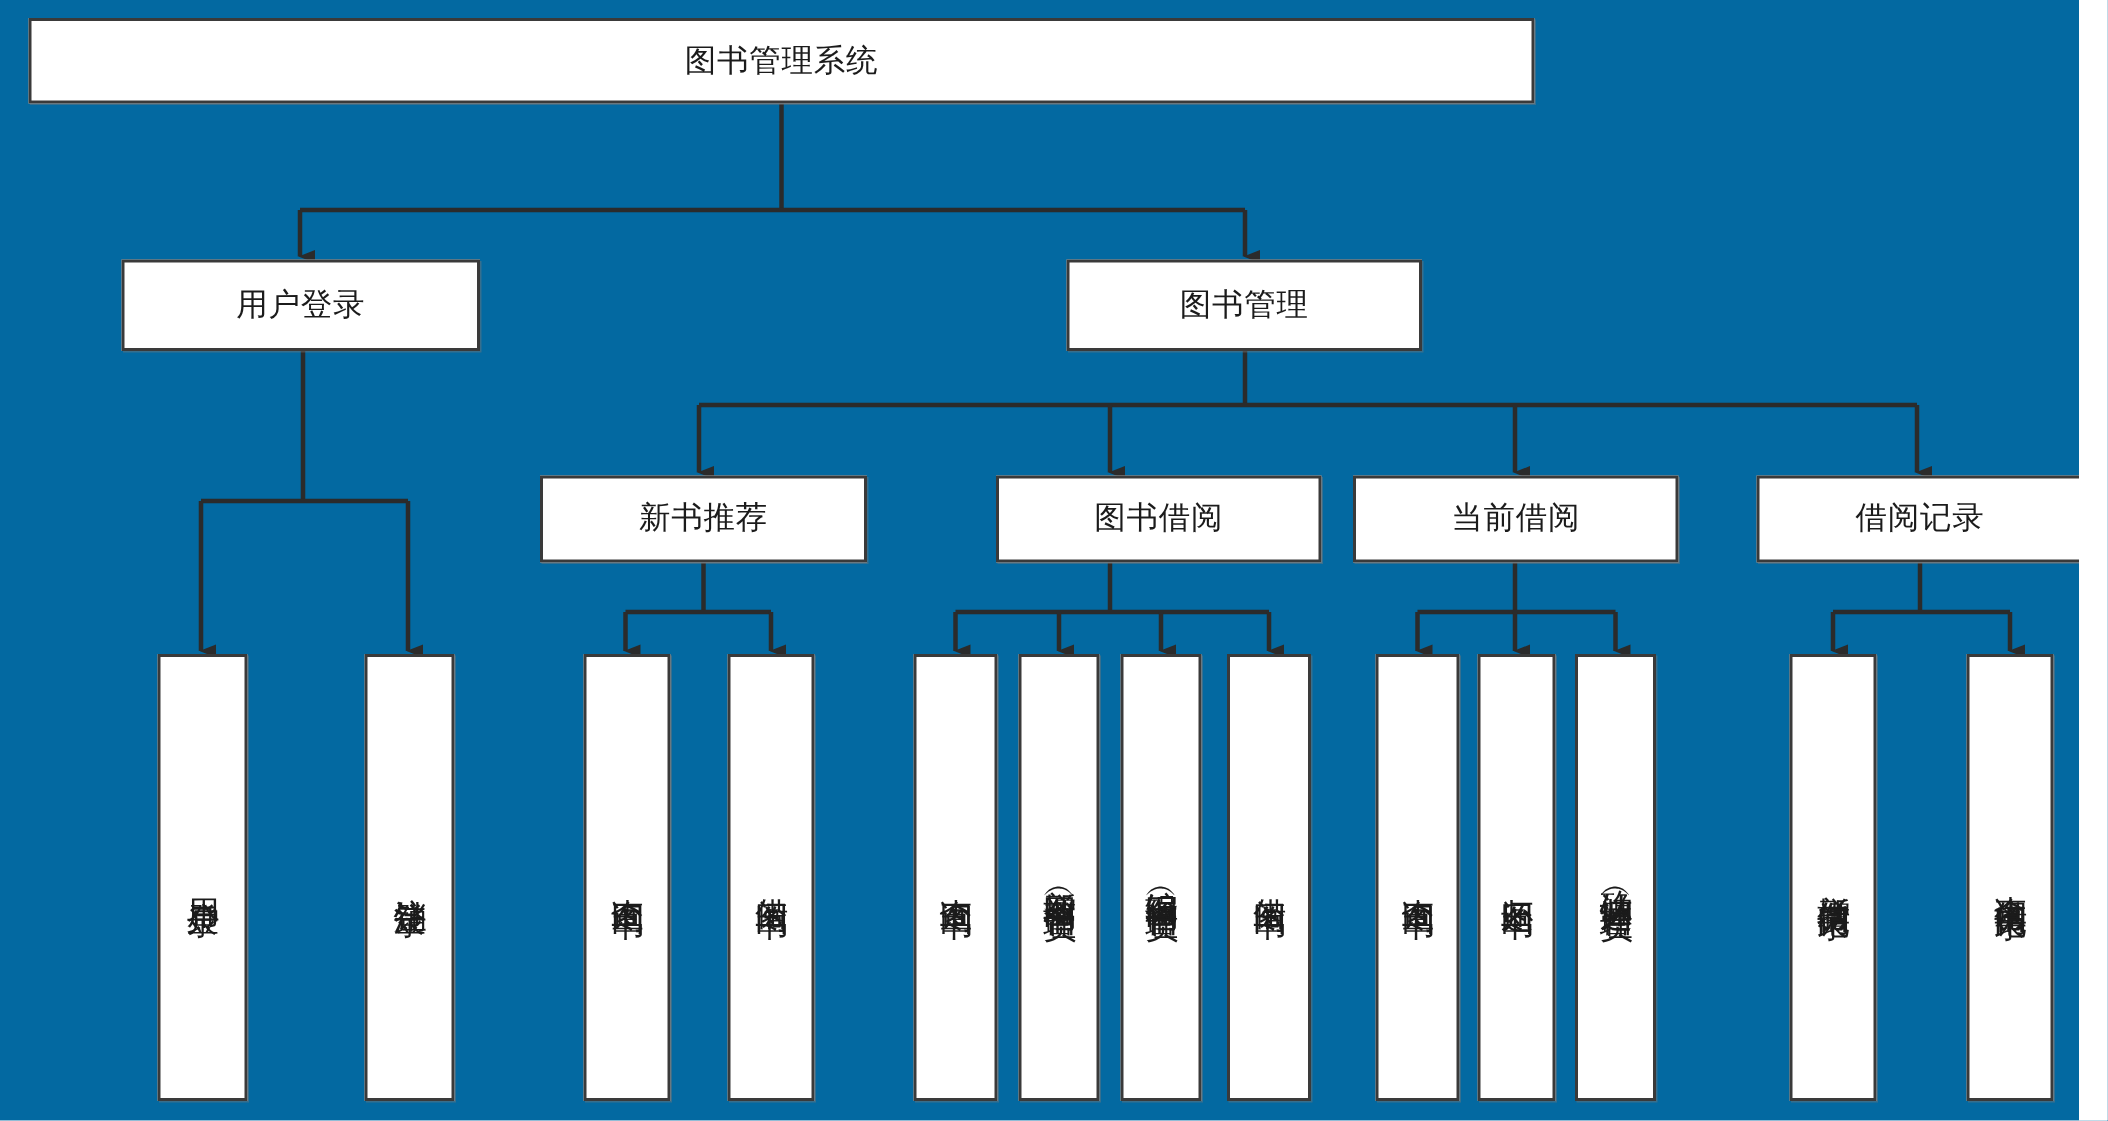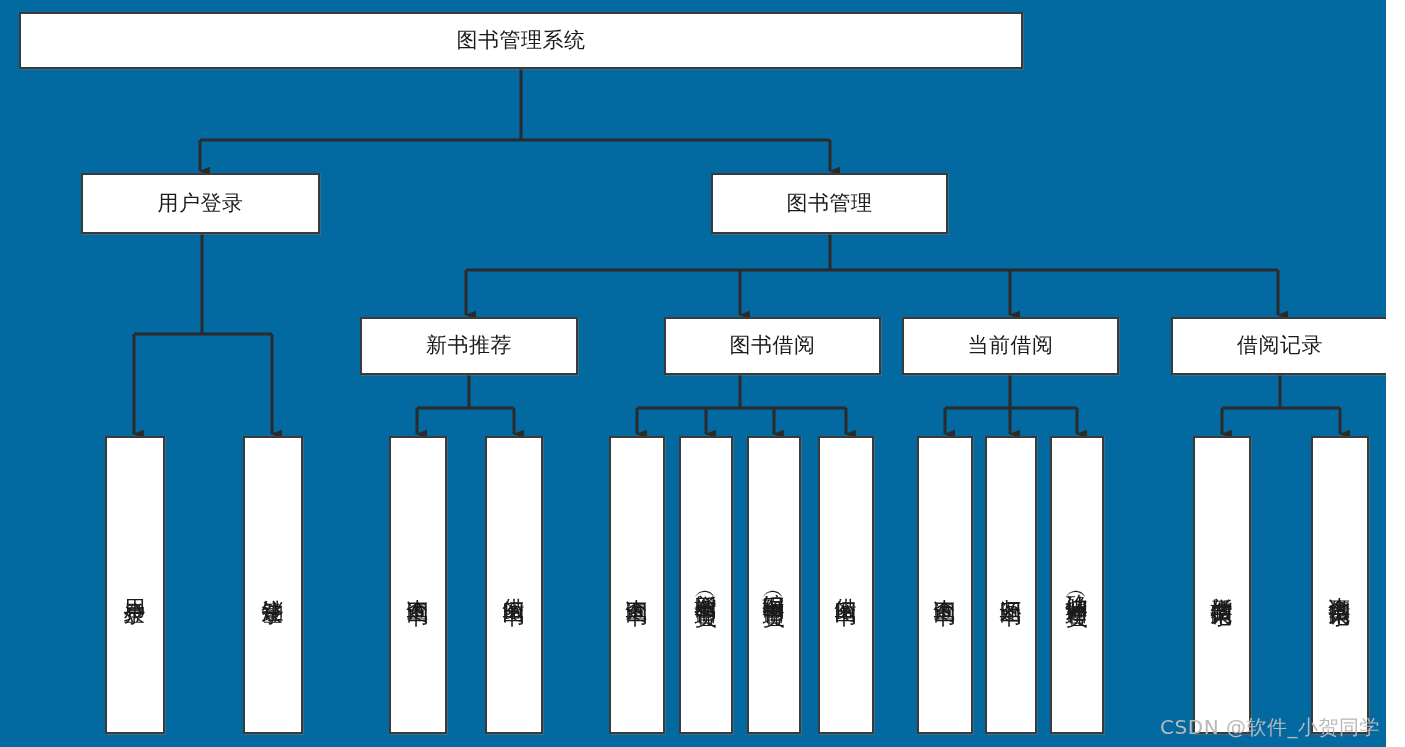--- a/index.html
+++ b/index.html
@@ -170,14 +170,13 @@
         <span class="label">确认归还（管理员）</span>
       </div>
       <div class="node vertical" style="left: 1193px; top: 436px; width: 58px; height: 298px;">
         <span class="label">新增借阅记录</span>
       </div>
       <div class="node vertical" style="left: 1311px; top: 436px; width: 58px; height: 298px;">
         <span class="label">查询借阅记录</span>
       </div>
     </div>
 
-  <div id="watermark">CSDN @软件_小贺同学</div>
 </div>
 
 </body></html>

